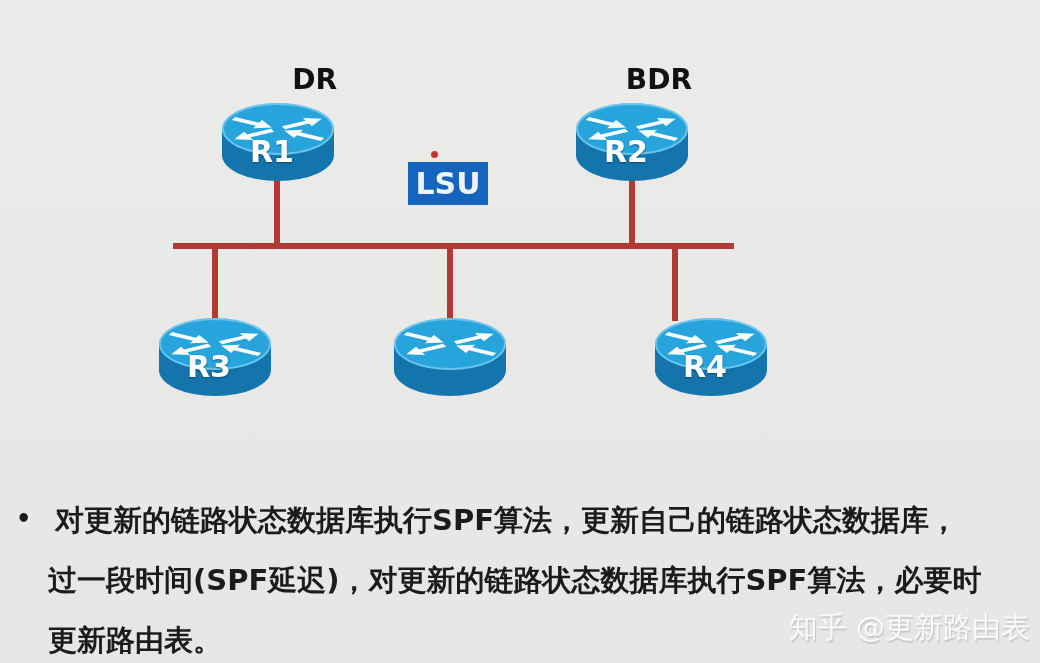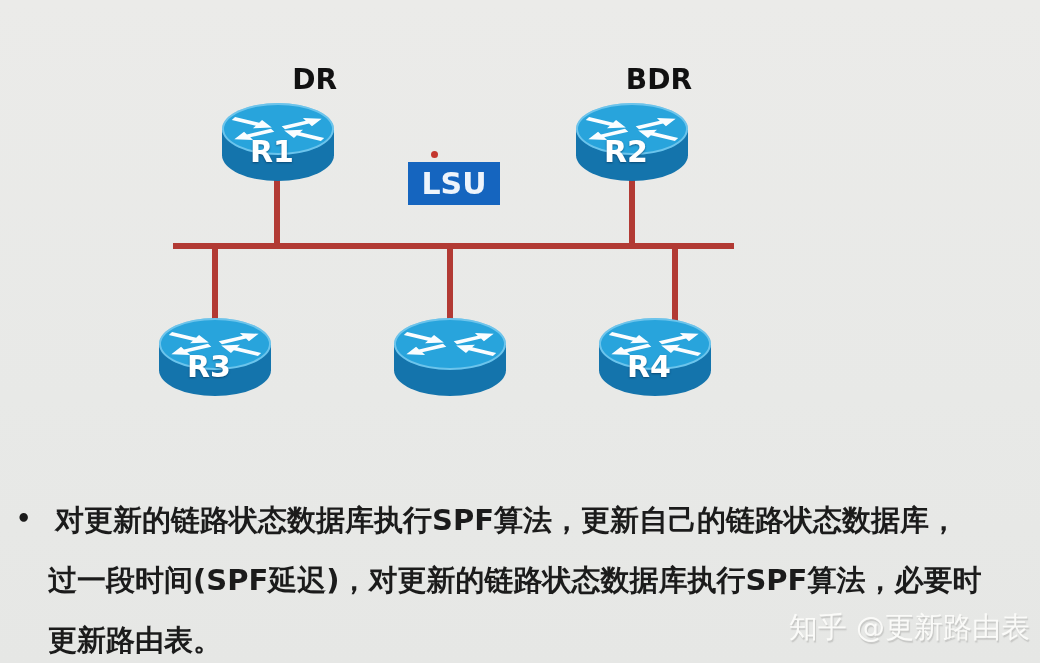--- a/index.html
+++ b/index.html
@@ -38,25 +38,25 @@
               background:#28a4dc; border-radius:50%;
               box-shadow: inset 0 0 0 2px rgba(190,235,255,0.45); }
   .r-arrows { position:absolute; left:0; top:0; }
   .r-label  { position:absolute; left:0; top:31px; width:100%; text-align:center;
               font-size:30px; font-weight:bold; color:#fff;
               text-shadow:0 1px 2px rgba(0,45,80,0.6); }
   .pos-r1  { left:222px; top:103px; }
   .pos-r2  { left:576px; top:103px; }
   .pos-r3  { left:159px; top:318px; }
   .pos-mid { left:394px; top:318px; }
-  .pos-r4  { left:599px; top:318px; }
+  .pos-r4  { left:655px; top:318px; }
 
   
   .lsu-box {
-    position:absolute; left:408px; top:162px; width:92px; height:43px;
+    position:absolute; left:408px; top:162px; width:80px; height:43px;
     background:#1565bf; color:#eef4fb; font-size:30px; font-weight:bold;
     display:flex; align-items:center; justify-content:center; z-index:3;
   }
   .red-dot {
     position:absolute; left:431px; top:151px; width:7px; height:7px;
     border-radius:50%; background:#c4372e; z-index:3;
   }
 
   
   .note-bullet { position:absolute; left:16px; top:505px; font-size:24px;

